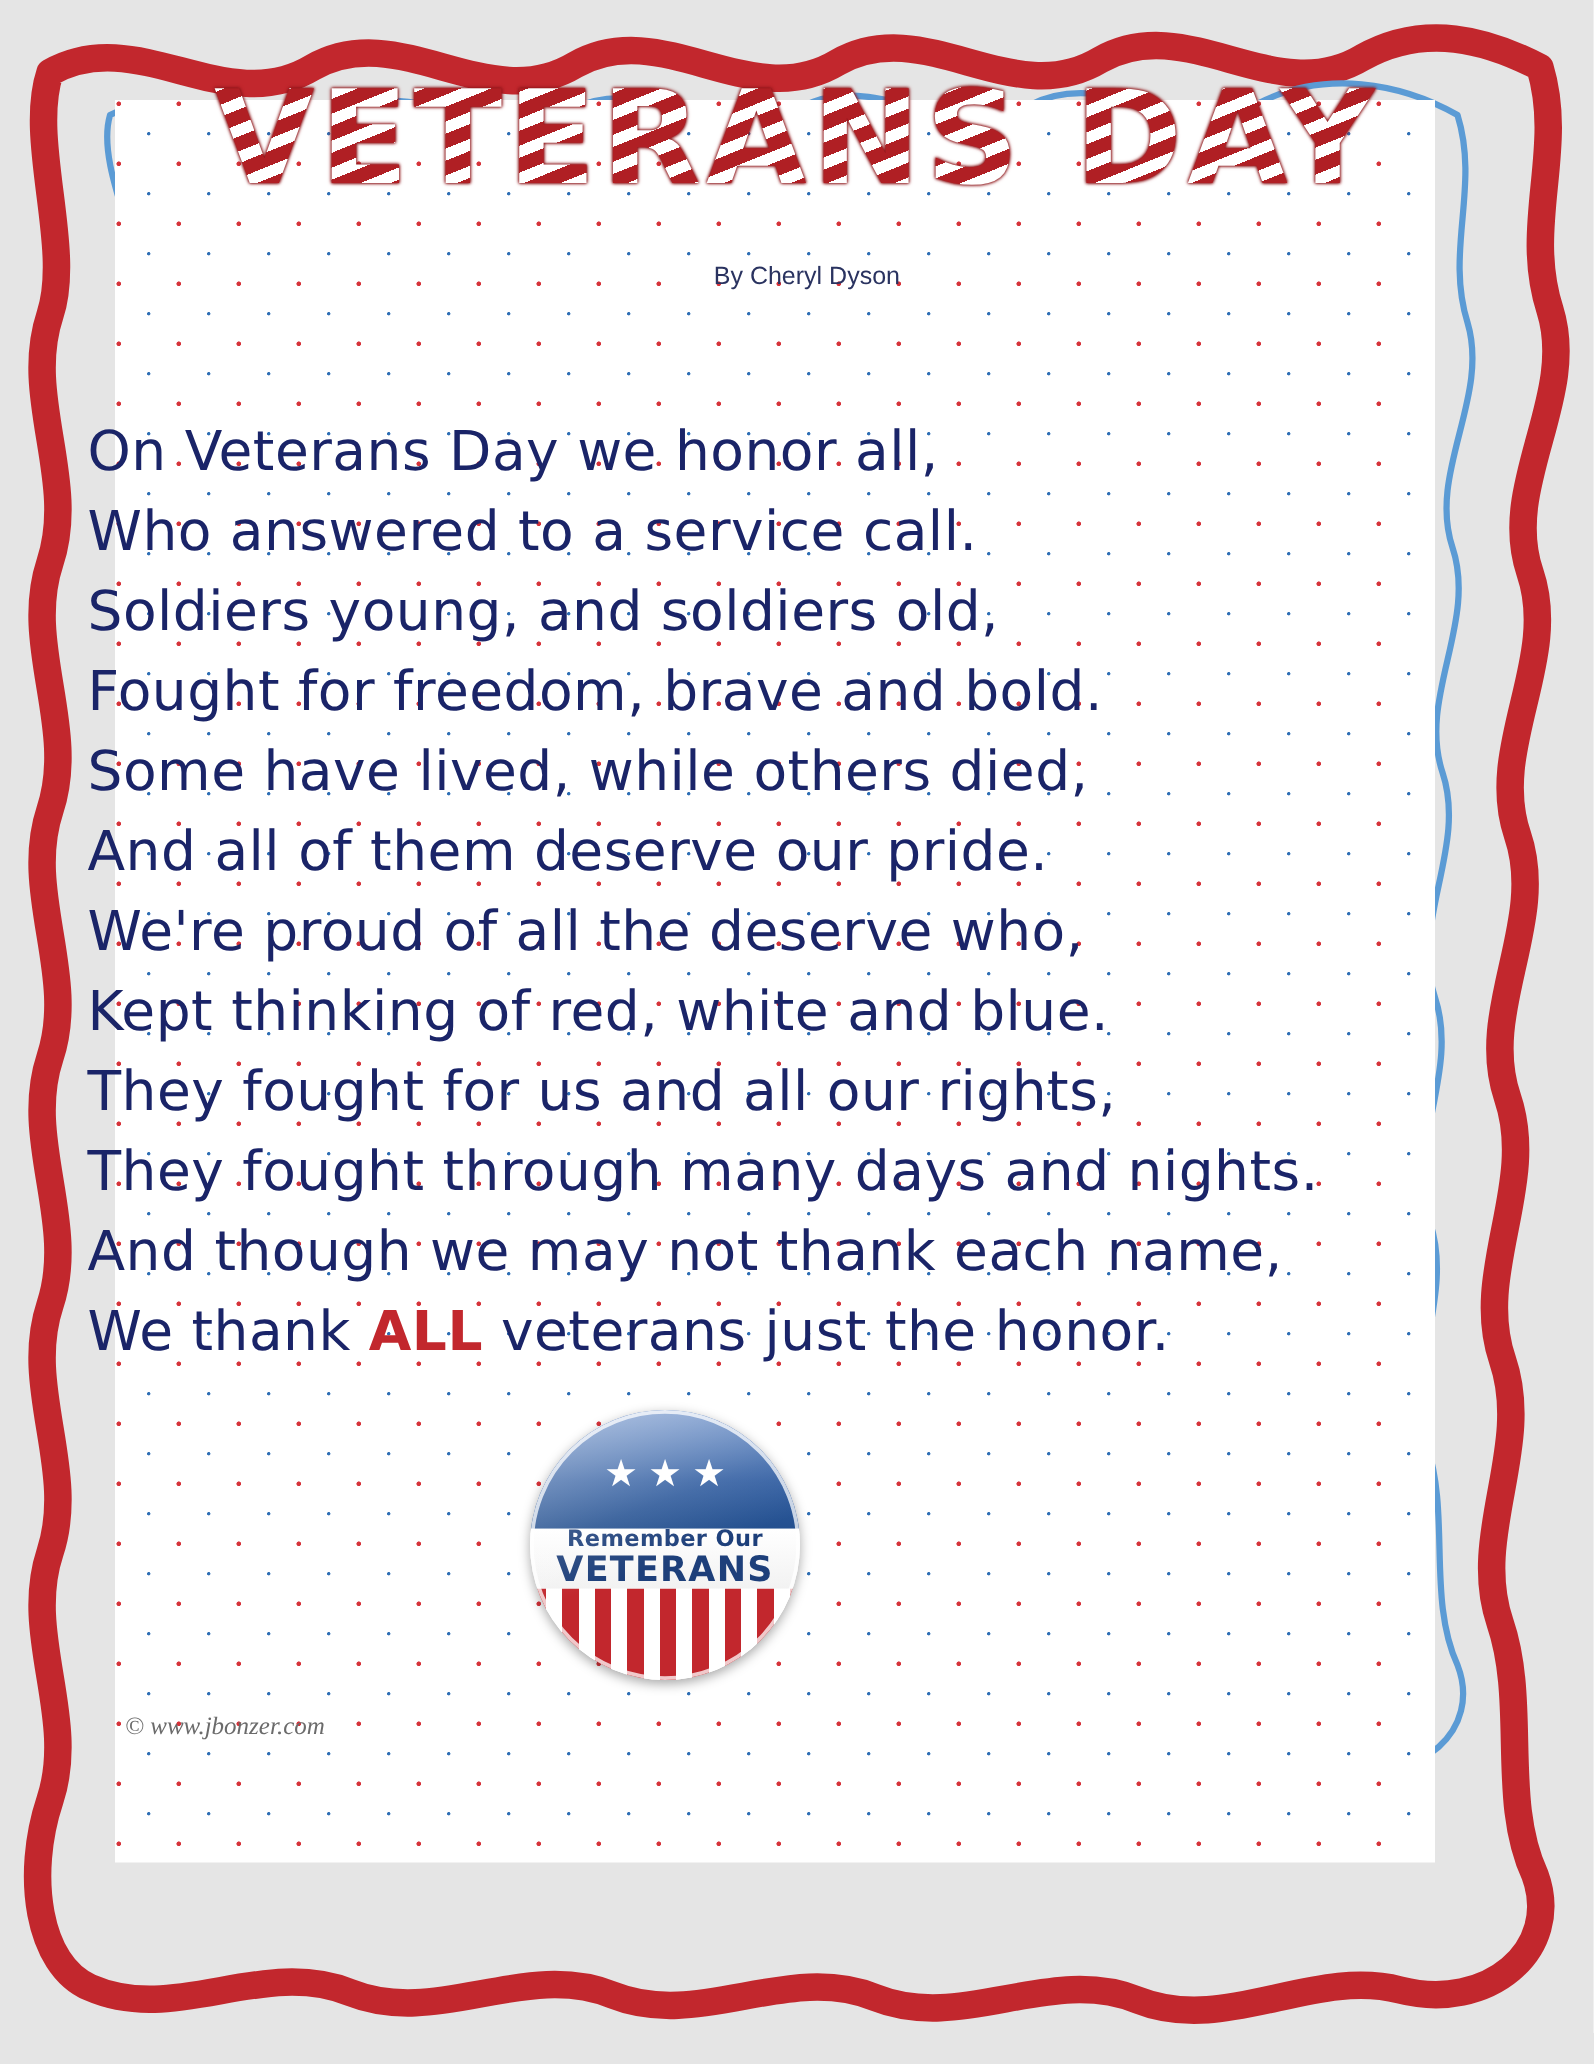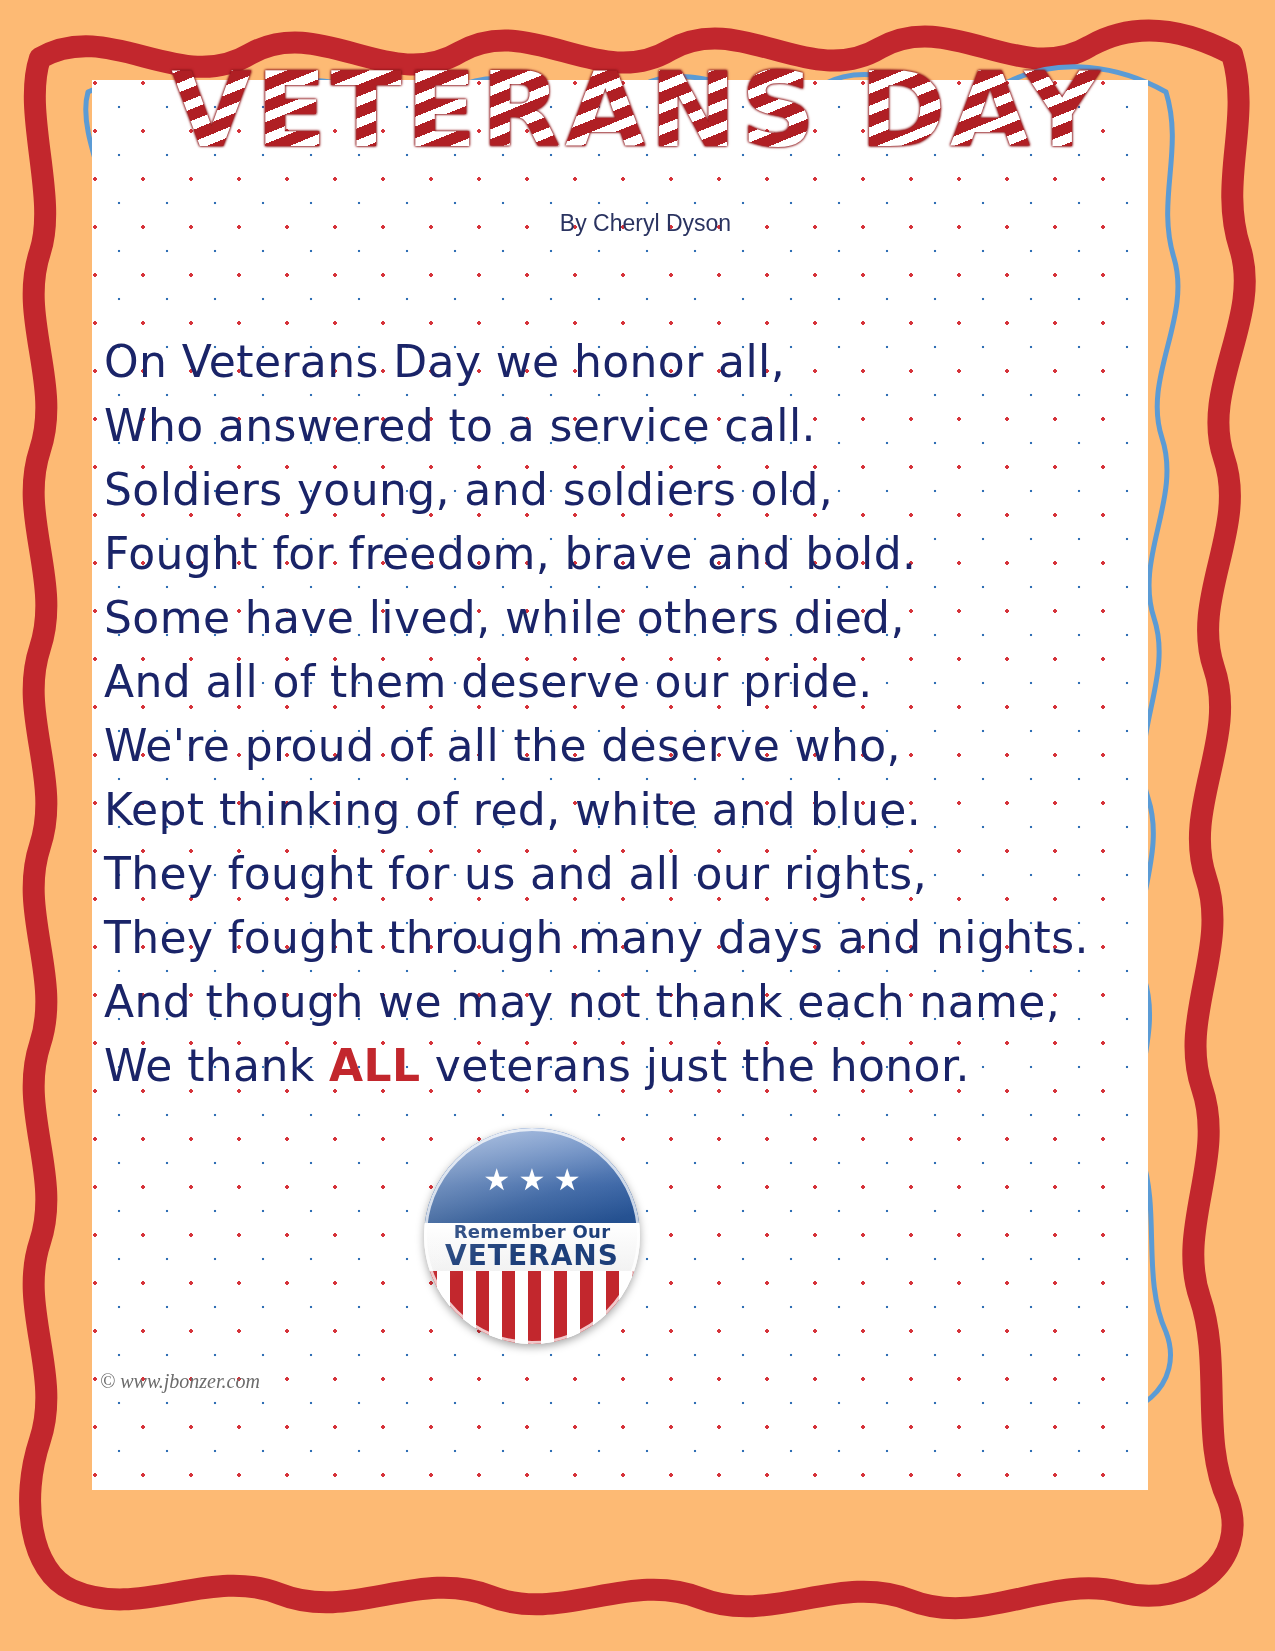--- a/index.html
+++ b/index.html
@@ -11,21 +11,21 @@
     width: 1275px;
     height: 1651px;
     font-family: "Liberation Sans", sans-serif;
     overflow: hidden;
   }
 
   .page {
     position: relative;
     width: 1275px;
     height: 1651px;
-    background: #fdba74;
+    background: #e5e5e5;
     text-decoration: underline;
   }
 
   
   .border-svg {
     position: absolute;
     left: 0;
     top: 0;
     width: 1275px;
     height: 1651px;
@@ -78,38 +78,37 @@
     filter: drop-shadow(0 0 1.2px #8e1519) drop-shadow(0 0 1.2px #8e1519);
   }
 
   .byline {
     position: absolute;
     left: 0;
     right: 0;
     top: 210px;
     text-align: center;
     font-family: "Liberation Sans", sans-serif;
-    font-size: 23px;
+    font-size: 20px;
     color: #2a3360;
     padding-left: 16px;
   }
 
   
   .poem {
     position: absolute;
     left: 70px;
     top: 330px;
     width: 930px;
     font-family: "DejaVu Sans", sans-serif;
     font-size: 44px;
     line-height: 64px;
     color: #1a2468;
     letter-spacing: 0.4px;
     white-space: nowrap;
-    margin-left: 34px;
   }
   .poem .line { display: block; }
   .poem .all {
     color: #c2272d;
     font-weight: bold;
   }
 
   
   .badge {
     position: absolute;

